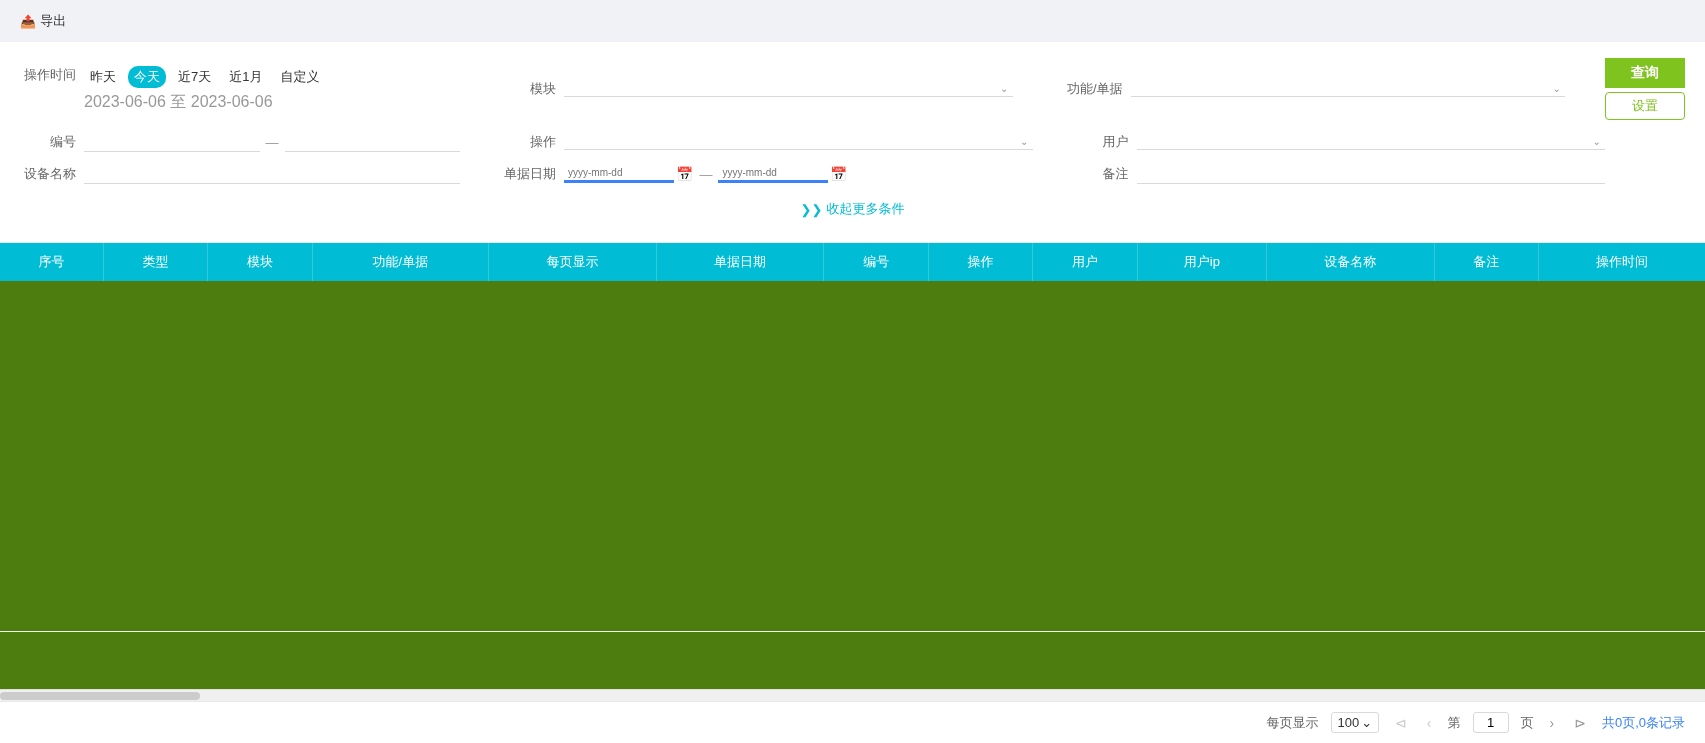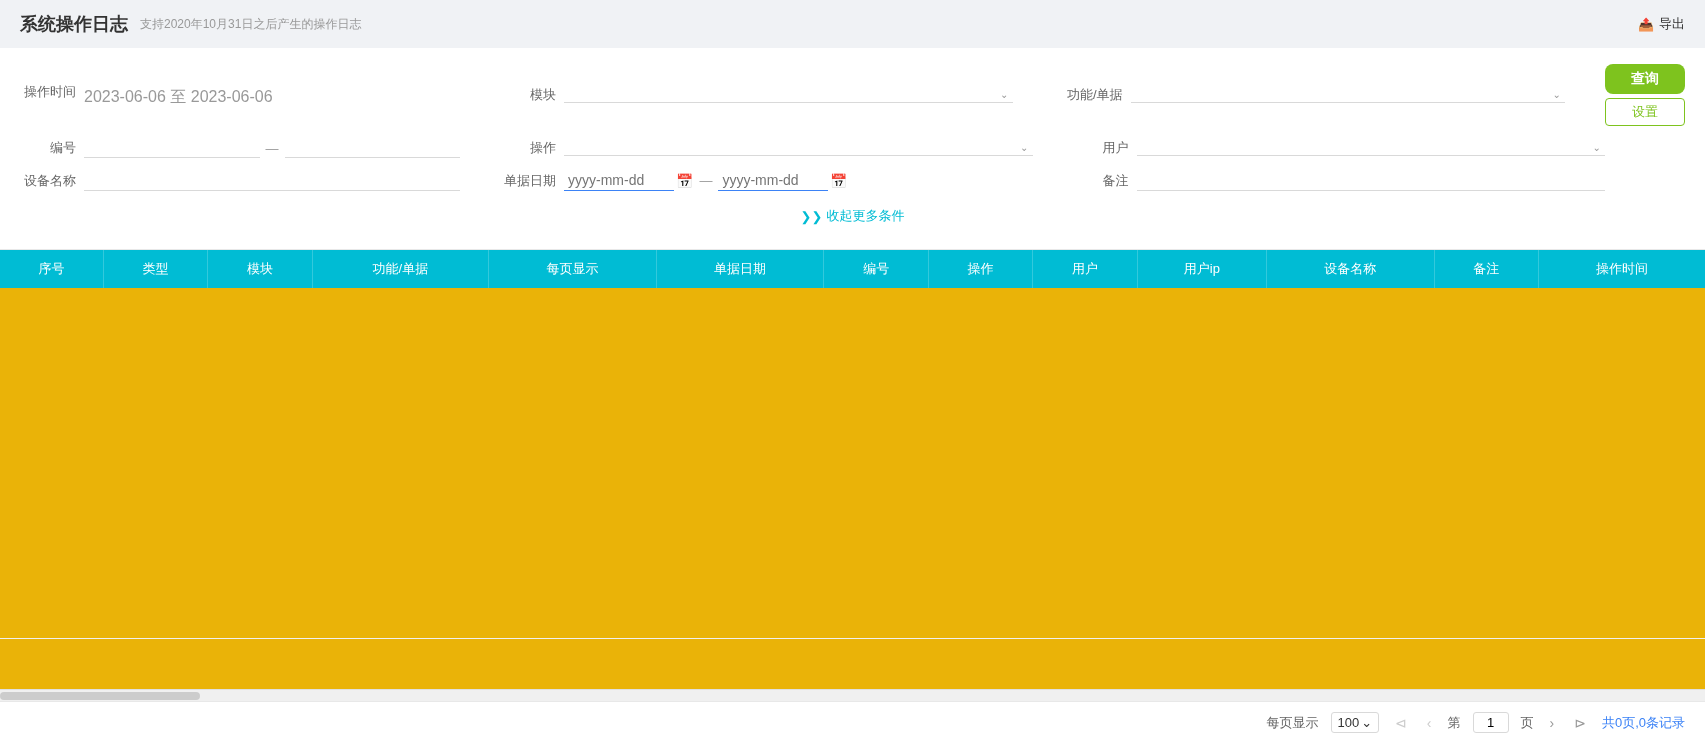--- a/index.html
+++ b/index.html
@@ -32,33 +32,33 @@
 
     
     .filter-select { display: flex; align-items: center; border: none; border-bottom: 1px solid #d9d9d9; flex: 1; cursor: pointer; padding: 2px 4px; background: transparent; position: relative; }
     .filter-select-text { flex: 1; color: #bbb; font-size: 13px; }
     .filter-select-arrow { color: #999; font-size: 10px; margin-left: 4px; }
 
     .separator { margin: 0 6px; color: #999; }
 
     
     .action-btns { display: flex; flex-direction: column; gap: 4px; min-width: 80px; }
-    .query-btn { background: #7ec31e; color: #fff; border: none; border-radius: 8px; padding: 6px 20px; cursor: pointer; font-size: 14px; font-weight: bold; }
+    .query-btn { background: #7ec31e; color: #fff; border: none; border-radius: 0; padding: 6px 20px; cursor: pointer; font-size: 14px; font-weight: bold; }
     .setting-btn { background: #fff; color: #7ec31e; border: 1px solid #7ec31e; border-radius: 4px; padding: 4px 20px; cursor: pointer; font-size: 13px; }
 
     
     .collapse-row { display: flex; justify-content: center; padding: 4px 0 8px; }
     .collapse-btn { background: none; border: none; cursor: pointer; color: #00bcd4; font-size: 13px; display: flex; align-items: center; gap: 4px; }
 
     
-    .date-input { border: none; border-bottom: 1px solid #3b82f6; outline: none; padding: 2px 4px; font-size: 14px; width: 110px; background: transparent; color: #ec4899; }
+    .date-input { border: none; border-bottom: 3px solid #3b82f6; outline: none; padding: 2px 4px; font-size: 10px; width: 110px; background: transparent; color: #ec4899; }
     .date-icon { color: #00bcd4; cursor: pointer; margin-left: 2px; font-size: 14px; }
 
     
-    .table-wrapper { background: #eab308; flex: 1; overflow-x: auto; }
+    .table-wrapper { background: #4d7c0f; flex: 1; overflow-x: auto; }
     table { width: 100%; border-collapse: collapse; }
     thead tr { background: #00bcd4; }
     thead th { color: #fff; padding: 10px 8px; font-size: 13px; font-weight: normal; text-align: center; border-right: 1px solid rgba(255,255,255,0.2); white-space: nowrap; }
     thead th:last-child { border-right: none; }
     tbody tr { border-bottom: 1px solid #f0f0f0; }
     tbody td { padding: 10px 8px; text-align: center; font-size: 13px; }
 
     .empty-area { height: 350px; }
 
     
@@ -75,37 +75,40 @@
     .page-info { color: #3b82f6; }
     .page-label { color: #666; }
     .filter-col { display: flex; align-items: center; flex: 1; }
   </style>
 </head>
 <body>
 
 <div class="page-wrapper">
 
   <div class="page-header">
-    <div class="header-left">
-      <span class="page-title">系统操作日志</span>
-      <span class="page-subtitle">支持2020年10月31日之后产生的操作日志</span>
-    </div>
     <button class="export-btn">
       <span>📤</span>
       <span>导出</span>
     </button>
   </div>
 
   <div class="filter-area">
 
     <div class="filter-row">
 
       <div class="time-filter">
         <span class="filter-label">操作时间</span>
         <div class="time-options">
+          <div class="time-buttons">
+            <button class="time-btn">昨天</button>
+            <button class="time-btn active">今天</button>
+            <button class="time-btn">近7天</button>
+            <button class="time-btn">近1月</button>
+            <button class="time-btn">自定义</button>
+          </div>
           <div class="time-range-text">2023-06-06 至 2023-06-06</div>
         </div>
       </div>
 
       <div class="filter-col" style="margin-left:40px;">
         <span class="filter-label">模块</span>
         <div class="filter-select" style="margin-left:8px;">
           <span class="filter-select-text"></span>
           <span class="filter-select-arrow">⌄</span>
         </div>

